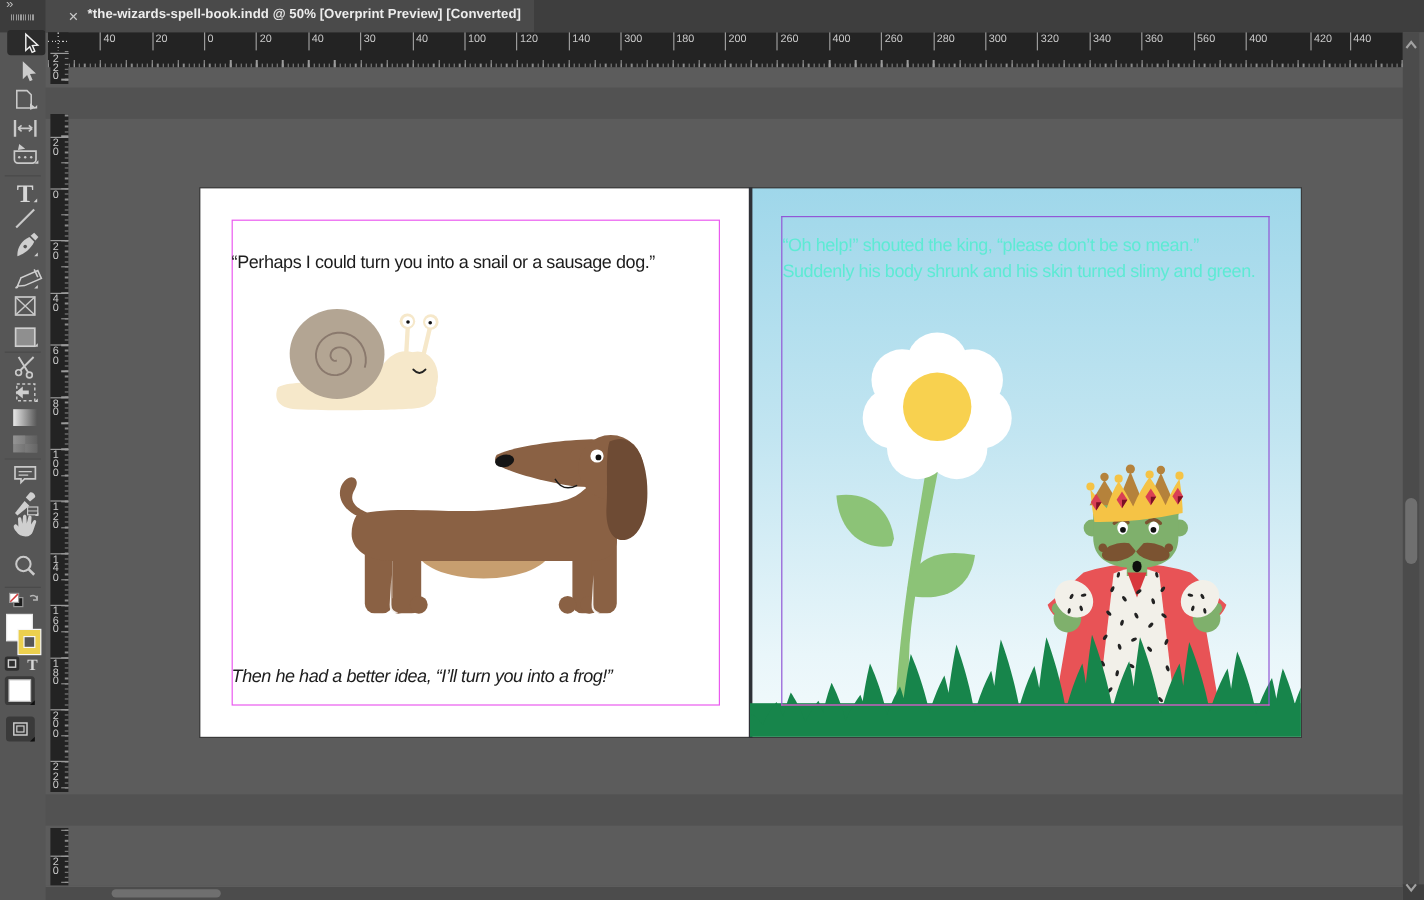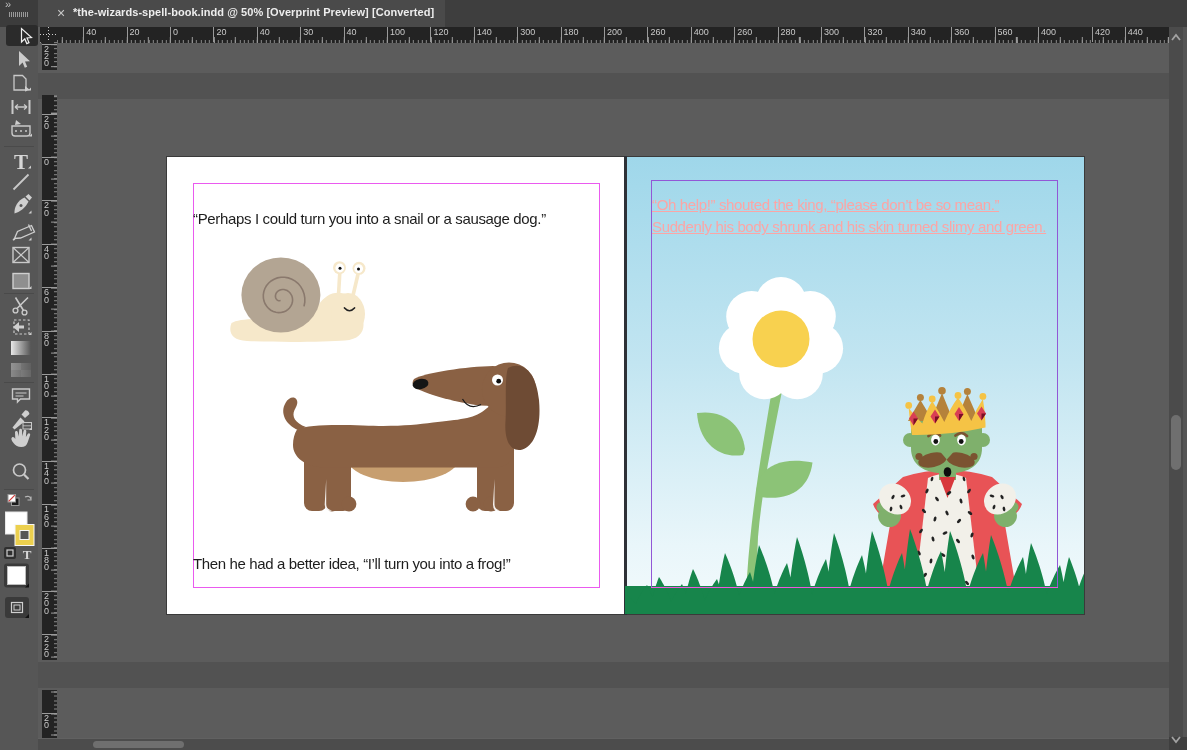--- a/index.html
+++ b/index.html
@@ -220,22 +220,22 @@
     <path d="M-8.0,457 C-6.8,449.0 -0.2,440.5 2,438 C5.1,440.5 14.3,449.0 16.0,457 Z M8.0,457 C9.7,444.8 18.9,431.8 22,428 C24.2,431.8 30.8,444.8 32.0,457 Z M25.0,457 C26.1,441.5 32.0,424.8 34,420 C37.3,424.8 47.2,441.5 49.0,457 Z M42.5,457 C44.2,444.4 53.8,430.9 57,427 C58.9,430.9 64.5,444.4 65.5,457 Z M58.0,457 C59.2,438.1 65.8,417.9 68,412 C71.1,417.9 80.3,438.1 82.0,457 Z M76.0,457 C77.9,442.3 88.5,426.6 92,422 C93.8,426.6 99.0,442.3 100.0,457 Z M91.0,457 C92.1,431.4 98.0,403.9 100,396 C103.7,403.9 115.0,431.4 117.0,457 Z M110.0,457 C111.8,439.4 121.7,420.5 125,415 C127.0,420.5 132.9,439.4 134.0,457 Z M125.5,457 C126.5,428.0 132.1,397.0 134,388 C138.1,397.0 150.3,428.0 152.5,457 Z M145.5,457 C147.5,435.6 158.4,412.6 162,406 C163.9,412.6 169.5,435.6 170.5,457 Z M162.5,457 C163.6,424.7 169.9,390.0 172,380 C175.8,390.0 187.4,424.7 189.5,457 Z M183.5,457 C185.6,433.9 197.2,409.1 201,402 C202.7,409.1 207.6,433.9 208.5,457 Z M200.5,457 C201.5,423.0 207.1,386.5 209,376 C213.1,386.5 225.3,423.0 227.5,457 Z M220.0,457 C222.0,432.2 233.3,405.7 237,398 C239.0,405.7 244.9,432.2 246.0,457 Z M238.0,457 C239.1,422.1 245.0,384.8 247,374 C251.2,384.8 263.7,422.1 266.0,457 Z M259.5,457 C261.6,431.4 273.1,403.9 277,396 C278.6,403.9 283.6,431.4 284.5,457 Z M277.0,457 C278.0,421.3 283.2,383.1 285,372 C289.4,383.1 302.6,421.3 305.0,457 Z M298.0,457 C300.2,430.5 312.0,402.2 316,394 C317.8,402.2 323.0,430.5 324.0,457 Z M317.0,457 C318.0,422.1 323.2,384.8 325,374 C329.4,384.8 342.6,422.1 345.0,457 Z M339.0,457 C341.3,431.4 353.8,403.9 358,396 C359.5,403.9 364.2,431.4 365.0,457 Z M358.0,457 C359.0,423.8 364.2,388.3 366,378 C370.4,388.3 383.6,423.8 386.0,457 Z M379.0,457 C381.3,433.1 393.8,407.4 398,400 C399.5,407.4 404.2,433.1 405.0,457 Z M397.5,457 C398.5,427.2 404.1,395.2 406,386 C410.1,395.2 422.3,427.2 424.5,457 Z M417.5,457 C419.6,436.4 431.1,414.4 435,408 C436.6,414.4 441.6,436.4 442.5,457 Z M435.0,457 C436.1,433.1 442.0,407.4 444,400 C447.3,407.4 457.2,433.1 459.0,457 Z M448.0,457 C449.6,438.1 458.1,417.9 461,412 C463.0,417.9 468.9,438.1 470.0,457 Z"></path>
   </g>
 </svg>
 </div>
 
 <div class="abs" style="left:193px;top:183px;width:405px;height:403px;border:1px solid #ea5aef;"></div>
 <div class="abs" style="left:651px;top:180px;width:405px;height:407px;border:1px solid #9257d6;border-bottom:none;"></div>
 <div class="abs" style="left:651px;top:587px;width:407px;height:1px;background:#f056dd;"></div>
 
 <div class="abs" style="left:193px;top:210px;font-size:15px;letter-spacing:-0.35px;color:#1d1d1d;">“Perhaps I could turn you into a snail or a sausage dog.”</div>
-<div class="abs" style="left:193px;top:555px;font-size:15px;letter-spacing:-0.37px;color:#1d1d1d;">Then he had a better idea, “I’ll turn you into a frog!”</div>
-<div class="abs" style="left:652px;top:194px;font-size:15px;letter-spacing:-0.36px;color:#fca5a5;line-height:22.3px;text-decoration:underline;">“Oh help!” shouted the king, “please don’t be so mean.”<br>Suddenly his body shrunk and his skin turned slimy and green.</div>
+<div class="abs" style="left:193px;top:555px;font-size:15px;letter-spacing:-0.37px;color:#1d1d1d;font-style:italic;">Then he had a better idea, “I’ll turn you into a frog!”</div>
+<div class="abs" style="left:652px;top:194px;font-size:15px;letter-spacing:-0.36px;color:#5eead4;line-height:22.3px;">“Oh help!” shouted the king, “please don’t be so mean.”<br>Suddenly his body shrunk and his skin turned slimy and green.</div>
 
 <div class="abs" style="left:0;top:0;width:1187px;height:27px;background:#3e3e3e;"></div>
 <div class="abs" style="left:38px;top:0;width:407px;height:27px;background:#4a4a4a;"></div>
 <div class="abs" style="left:57px;top:5px;width:16px;height:16px;color:#c9c9c9;font-size:14px;">×</div>
 <div class="abs" style="left:73px;top:6px;color:#ededed;font-size:11px;letter-spacing:0.05px;font-weight:bold;">*the-wizards-spell-book.indd @ 50% [Overprint Preview] [Converted]</div>
 
 <div class="abs" id="toolbar" style="left:0;top:0;width:38px;height:750px;background:#565656;">
   <div class="abs" style="left:0;top:0;width:38px;height:27px;background:#3c3c3c;"></div>
   <div class="abs" style="left:5px;top:-2px;color:#bdbdbd;font-size:11px;letter-spacing:-2px;">»&nbsp;</div>
   <div class="abs" style="left:9px;top:12px;width:20px;height:5px;background:repeating-linear-gradient(to right,#9a9a9a 0 1px,transparent 1px 2px);"></div>
@@ -345,21 +345,21 @@
     <path d="M31.5,335 l0,-3 l-3,3 Z"></path>
     <path d="M32,430 l0,-3 l-3,3 Z"></path>
   </g>
 
   <g stroke="#4a4a4a" stroke-width="1">
     <path d="M4,146.5 h30 M4,293.5 h30 M4,382.5 h30 M4,489.5 h30"></path>
   </g>
 </svg>
 </div>
 
-<div class="abs" id="hruler" style="left:40px;top:27px;width:1129px;height:16px;background:#232323;background-image:repeating-linear-gradient(to right,#9a9a9a 0 1px,transparent 1px 21.7px),repeating-linear-gradient(to right,#8a8a8a 0 1px,transparent 1px 4.34px);background-size:100% 6px,100% 3.5px;background-position:-0.2px 100%,-0.2px 100%;background-repeat:repeat-x;">
+<div class="abs" id="hruler" style="left:40px;top:27px;width:1129px;height:29px;background:#232323;background-image:repeating-linear-gradient(to right,#9a9a9a 0 1px,transparent 1px 21.7px),repeating-linear-gradient(to right,#8a8a8a 0 1px,transparent 1px 4.34px);background-size:100% 6px,100% 3.5px;background-position:-0.2px 100%,-0.2px 100%;background-repeat:repeat-x;">
     <i style="left:43.2px">40</i>
     <i style="left:86.6px">20</i>
     <i style="left:130.0px">0</i>
     <i style="left:173.4px">20</i>
     <i style="left:216.8px">40</i>
     <i style="left:260.2px">30</i>
     <i style="left:303.6px">40</i>
     <i style="left:347.0px">100</i>
     <i style="left:390.4px">120</i>
     <i style="left:433.8px">140</i>

